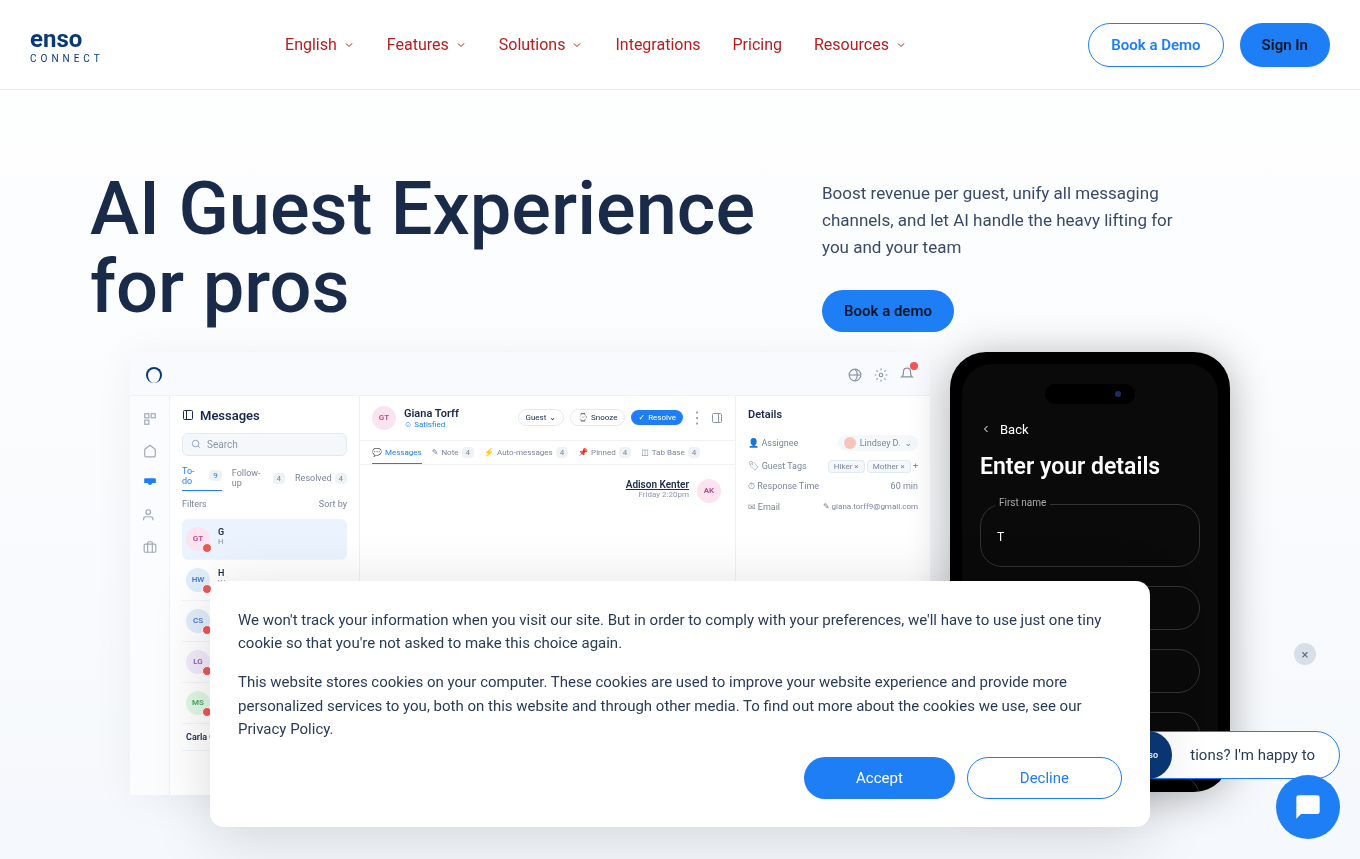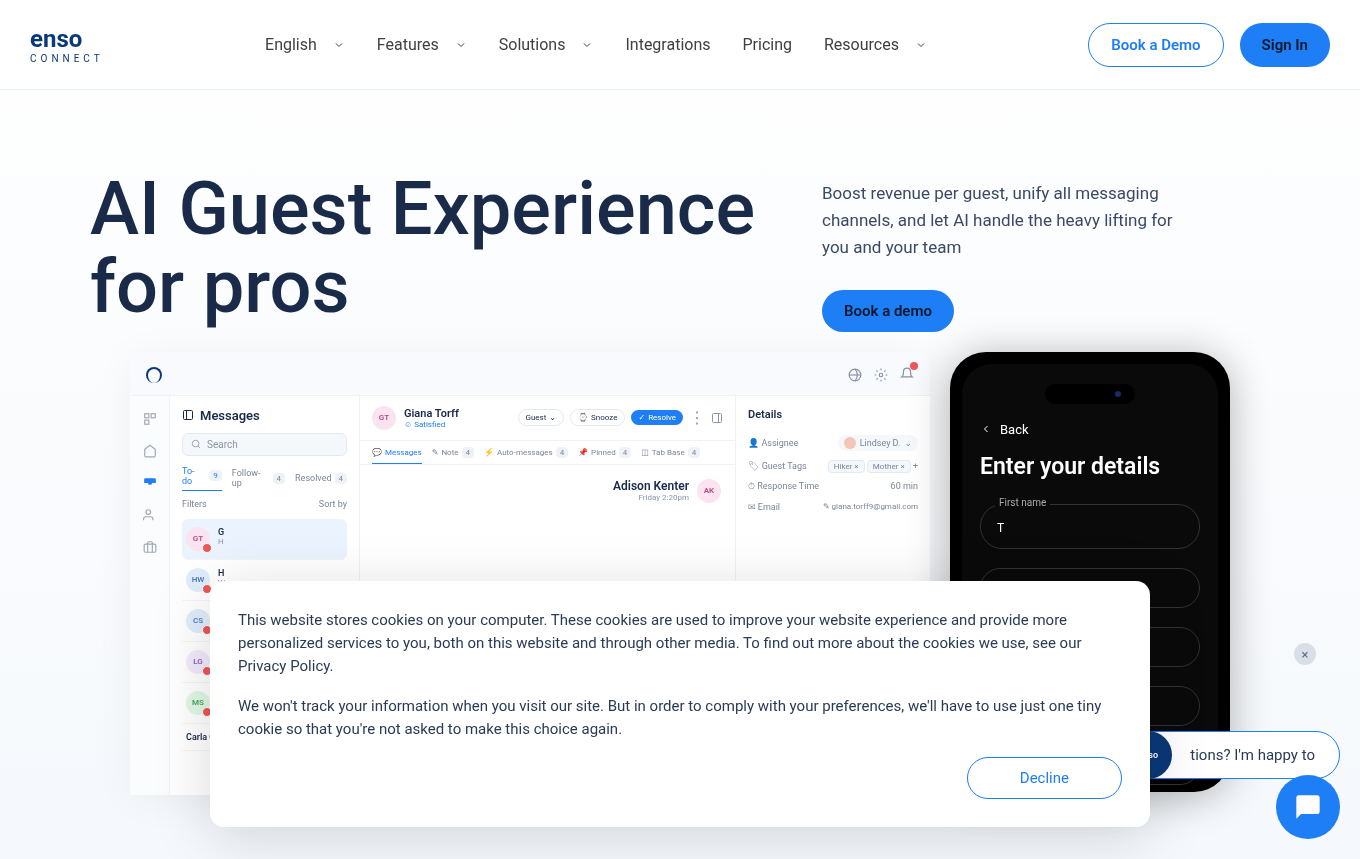--- a/index.html
+++ b/index.html
@@ -4,21 +4,21 @@
   <style>
     * { margin: 0; padding: 0; box-sizing: border-box; font-family: -apple-system, BlinkMacSystemFont, 'Segoe UI', Roboto, sans-serif; }
     body { background: linear-gradient(180deg, #ffffff 0%, #f5f8fc 100%); color: #1a2b4a; min-height: 100vh; }
     
     
     .header { background: #fff; border-bottom: 1px solid #e8eef5; padding: 0 30px; height: 90px; display: flex; align-items: center; justify-content: space-between; }
     .logo-wrap { display: flex; flex-direction: column; align-items: flex-start; }
     .logo-enso { font-size: 24px; font-weight: 700; color: #0a3978; }
     .logo-connect { font-size: 10px; letter-spacing: 4px; color: #0a3978; }
     .nav { display: flex; align-items: center; gap: 32px; }
-    .nav-item { display: flex; align-items: center; gap: 16px; color: #404040; font-size: 16px; cursor: pointer; }
+    .nav-item { display: flex; align-items: center; gap: 6px; color: #b91c1c; font-size: 16px; cursor: pointer; }
     .chevron-down { width: 12px; height: 12px; }
     .header-btns { display: flex; gap: 16px; }
     .btn-outline-blue { border: 1.5px solid #1e7ef5; background: #fff; color: #1e7ef5; font-weight: 600; padding: 12px 22px; border-radius: 28px; font-size: 15px; cursor: pointer; }
     .btn-solid-blue { border: none; background: #1e7ef5; color: #0f172a; font-weight: 600; padding: 12px 22px; border-radius: 28px; font-size: 15px; cursor: pointer; }
     
     
     .hero { padding: 80px 90px 20px; display: flex; gap: 60px; }
     .hero-left { flex: 1.2; }
     .hero-title { font-size: 74px; font-weight: 500; line-height: 1.05; color: #1a2b4a; }
     .hero-right { flex: 0.8; padding-top: 10px; }
@@ -63,38 +63,38 @@
     .dm-chat-status { font-size: 8px; color: #1e7ef5; }
     .dm-chat-actions { display: flex; gap: 6px; align-items: center; }
     .dm-chip { font-size: 8px; padding: 3px 7px; border-radius: 10px; border: 1px solid #e3e9f0; display: flex; align-items: center; gap: 3px; }
     .dm-chip-resolve { background: #1e7ef5; color: #fff; border: none; }
     .dm-chat-tabs { display: flex; gap: 10px; padding: 6px 12px; border-bottom: 1px solid #eef2f7; font-size: 8px; color: #7a8599; }
     .dm-chat-tab { display: flex; align-items: center; gap: 3px; }
     .dm-chat-tab.active { color: #1e7ef5; border-bottom: 1.5px solid #1e7ef5; padding-bottom: 4px; margin-bottom: -6px; }
     .dm-chat-body { flex: 1; padding: 14px; }
     .dm-msg-in { display: flex; justify-content: flex-end; gap: 8px; align-items: flex-start; }
     .dm-msg-meta { text-align: right; }
-    .dm-msg-name { font-size: 12px; font-weight: 600; }
+    .dm-msg-name { font-size: 10px; font-weight: 600; text-decoration: underline; }
     .dm-msg-time { font-size: 8px; color: #8a97aa; }
     
     .dm-col3 { width: 195px; border-left: 1px solid #eef2f7; padding: 12px; font-size: 9px; }
     .dm-detail-title { font-weight: 600; font-size: 11px; margin-bottom: 14px; }
     .dm-detail-row { display: flex; justify-content: space-between; align-items: center; margin-bottom: 10px; color: #7a8599; }
     .dm-tag { background: #f5f8fb; border: 1px solid #e3e9f0; border-radius: 4px; padding: 1px 5px; font-size: 8px; }
     .dm-assignee { display: flex; align-items: center; gap: 4px; background: #f5f8fb; border-radius: 8px; padding: 2px 6px; }
     .dm-assignee-ava { width: 12px; height: 12px; border-radius: 50%; background: #f4c5b8; }
     
     
     .phone-mock { width: 280px; background: #000; border-radius: 36px; padding: 12px; box-shadow: 0 4px 40px rgba(0,0,0,0.3); height: 440px; overflow: hidden; }
     .phone-inner { background: #0a0a0a; height: 100%; border-radius: 30px; padding: 20px 18px; color: #fff; }
     .phone-notch { width: 90px; height: 20px; background: #000; border-radius: 12px; margin: 0 auto 18px; position: relative; }
     .phone-dot { position: absolute; right: 14px; top: 7px; width: 6px; height: 6px; background: #1a2b6a; border-radius: 50%; }
     .phone-back { display: flex; align-items: center; gap: 8px; font-size: 13px; margin-bottom: 16px; }
     .phone-title { font-size: 23px; font-weight: 600; margin-bottom: 24px; }
-    .phone-field { border: 1px solid #333; border-radius: 22px; padding: 12px 16px; margin-bottom: 14px; position: relative; margin-top: 19px; }
+    .phone-field { border: 1px solid #333; border-radius: 22px; padding: 21px 16px; margin-bottom: 14px; position: relative; margin-top: 19px; }
     .phone-field-label { position: absolute; top: -8px; left: 14px; background: #0a0a0a; padding: 0 4px; font-size: 10px; color: #aaa; }
     .phone-field-val { font-size: 12px; color: #fff; }
     
     
     .cookie-banner { position: fixed; bottom: 32px; left: 50%; transform: translateX(-50%); width: 940px; background: #fff; border-radius: 14px; box-shadow: 0 10px 60px rgba(0,0,0,0.15); padding: 28px; z-index: 100; }
     .cookie-p { font-size: 15px; color: #2a3b56; line-height: 1.55; margin-bottom: 16px; }
     .cookie-btns { display: flex; gap: 12px; justify-content: flex-end; }
     .btn-accept { background: #1e7ef5; color: #fff; border: none; border-radius: 24px; padding: 11px 52px; font-size: 15px; cursor: pointer; }
     .btn-decline { background: #fff; color: #1e7ef5; border: 1.5px solid #1e7ef5; border-radius: 24px; padding: 11px 52px; font-size: 15px; cursor: pointer; }
     
@@ -370,23 +370,24 @@
       </div>
       <div class="phone-field" style="height:40px"></div>
       <div class="phone-field" style="height:40px"></div>
       <div class="phone-field" style="height:40px"></div>
       <div class="phone-field" style="height:40px"></div>
     </div>
   </div>
 </div>
 
 <div class="cookie-banner">
+  <p class="cookie-p">We won't track your information when you visit our site. But in order to comply with your preferences, we'll have to use just one tiny cookie so that you're not asked to make this choice again.</p>
   <p class="cookie-p">This website stores cookies on your computer. These cookies are used to improve your website experience and provide more personalized services to you, both on this website and through other media. To find out more about the cookies we use, see our Privacy Policy.</p>
-  <p class="cookie-p">We won't track your information when you visit our site. But in order to comply with your preferences, we'll have to use just one tiny cookie so that you're not asked to make this choice again.</p>
   <div class="cookie-btns">
+    <button class="btn-accept">Accept</button>
     <button class="btn-decline">Decline</button>
   </div>
 </div>
 
 <div class="chat-close">×</div>
 <div class="chat-bubble">
   <div class="chat-bubble-ava">
     <span>enso</span>
   </div>
   <span>tions? I'm happy to</span>

